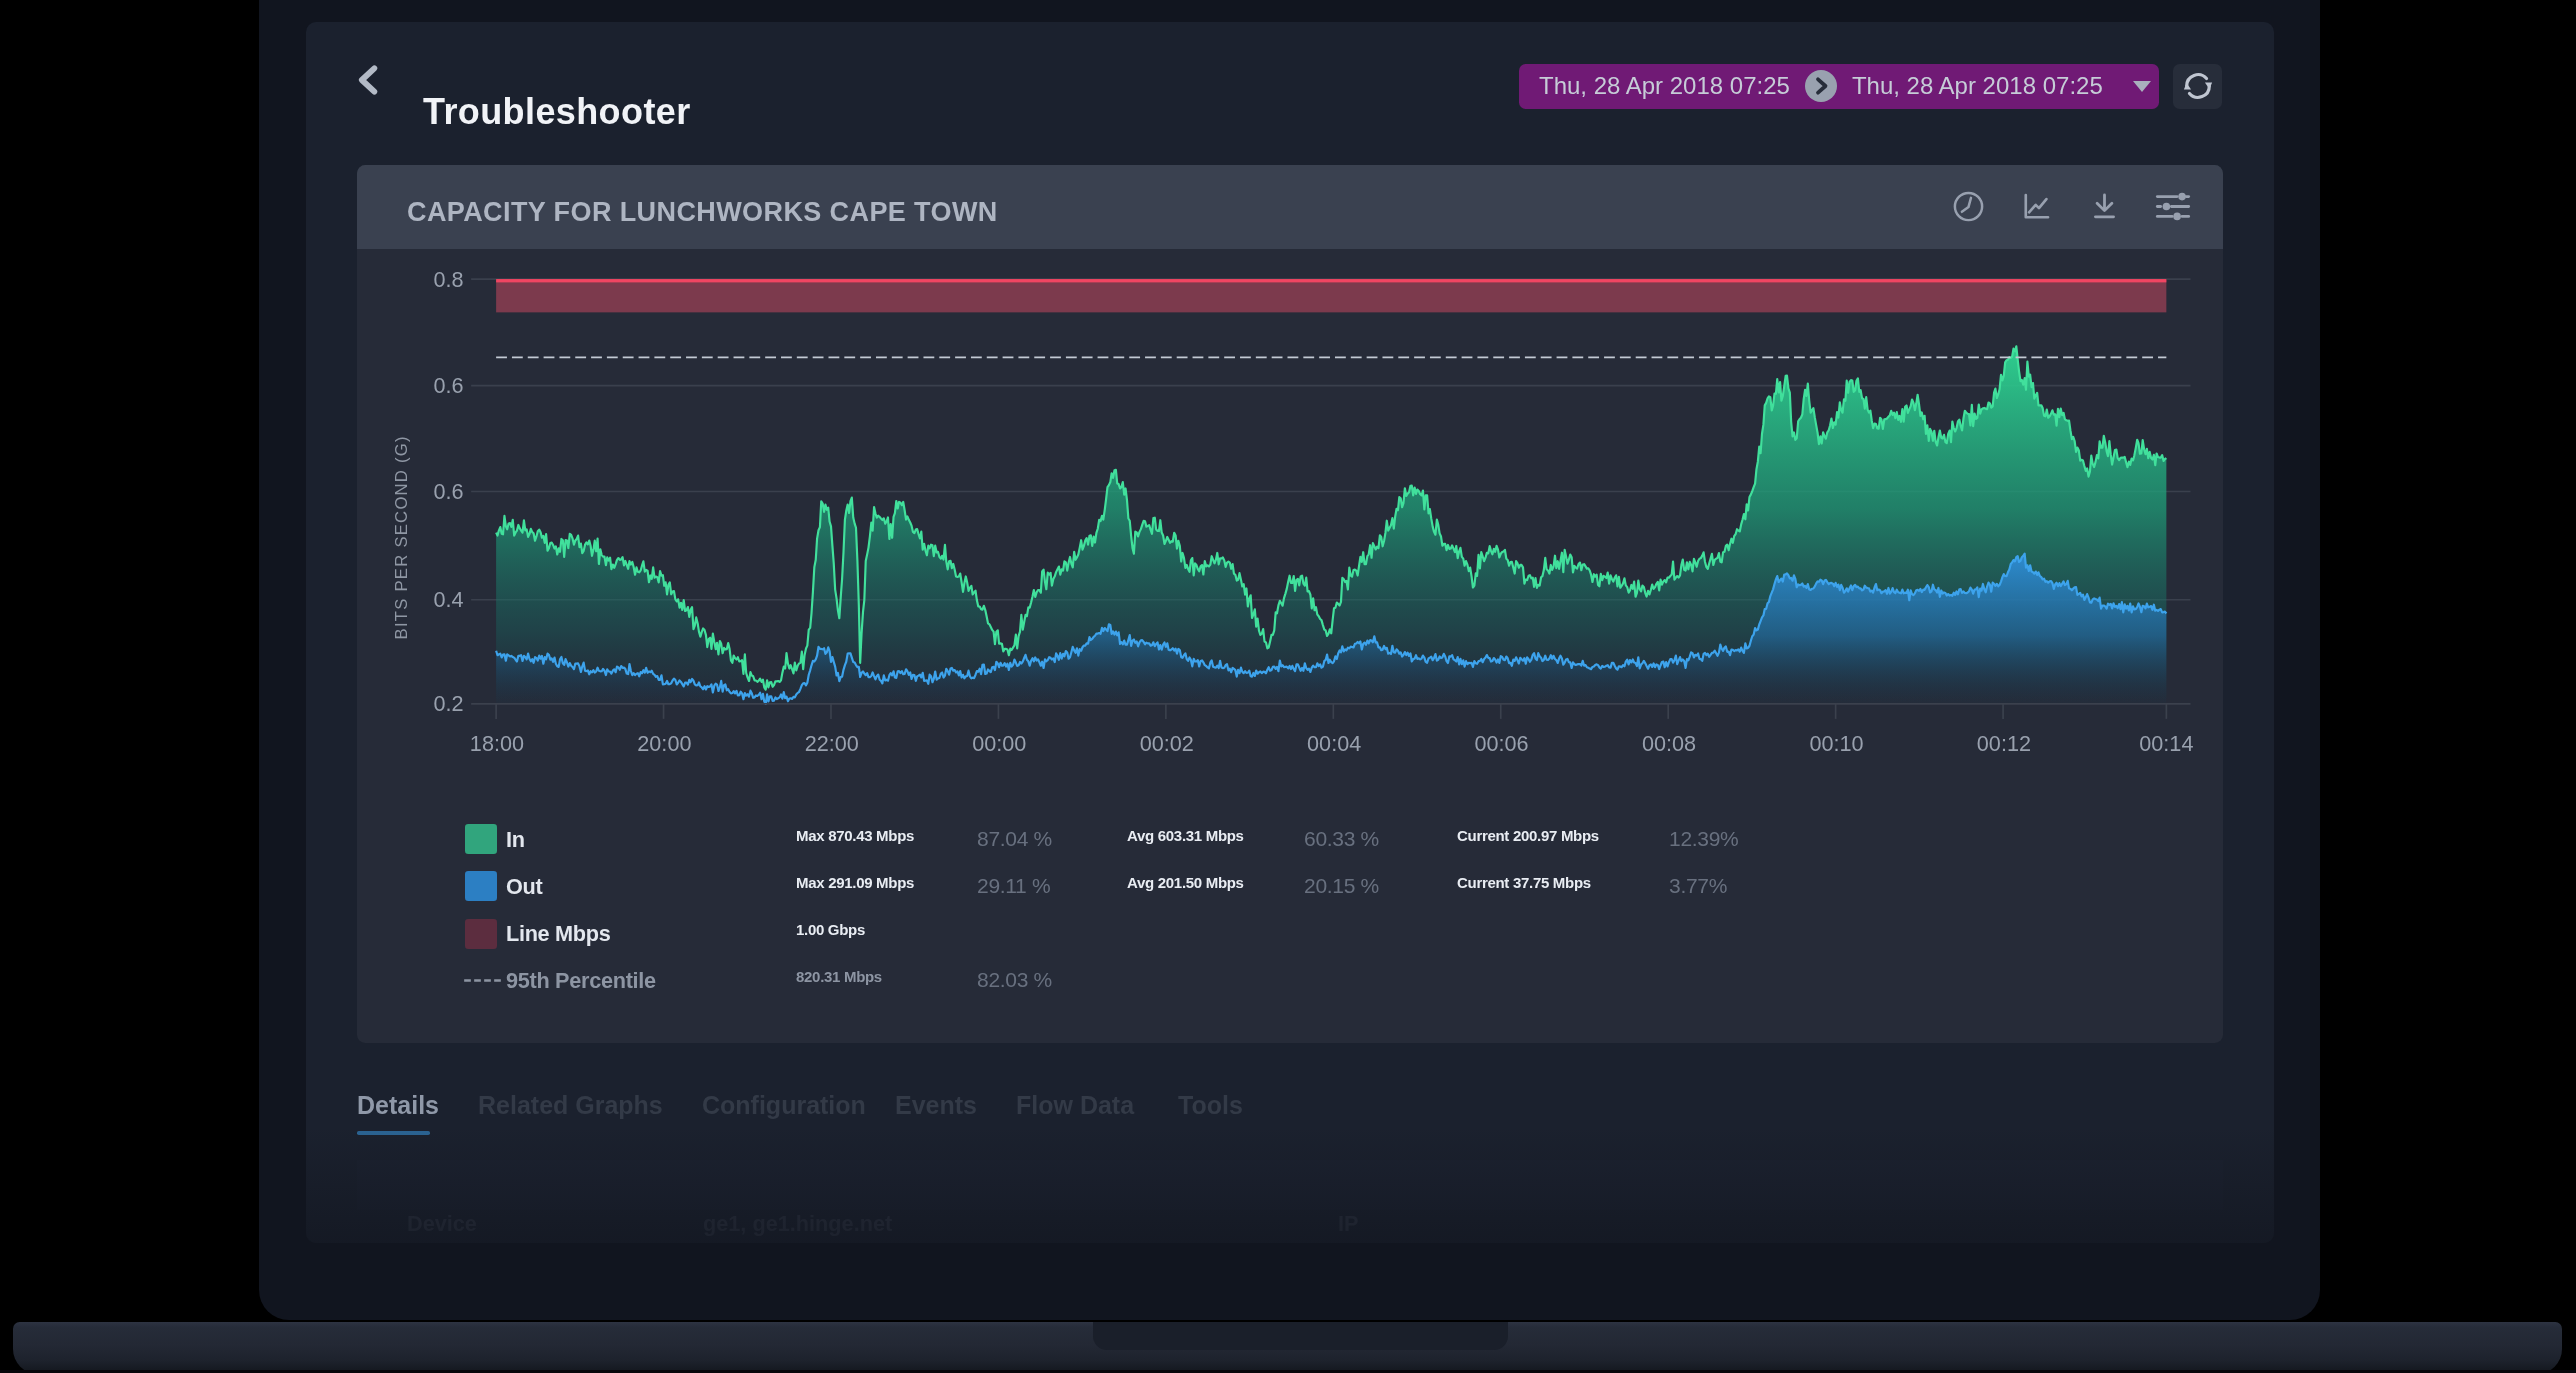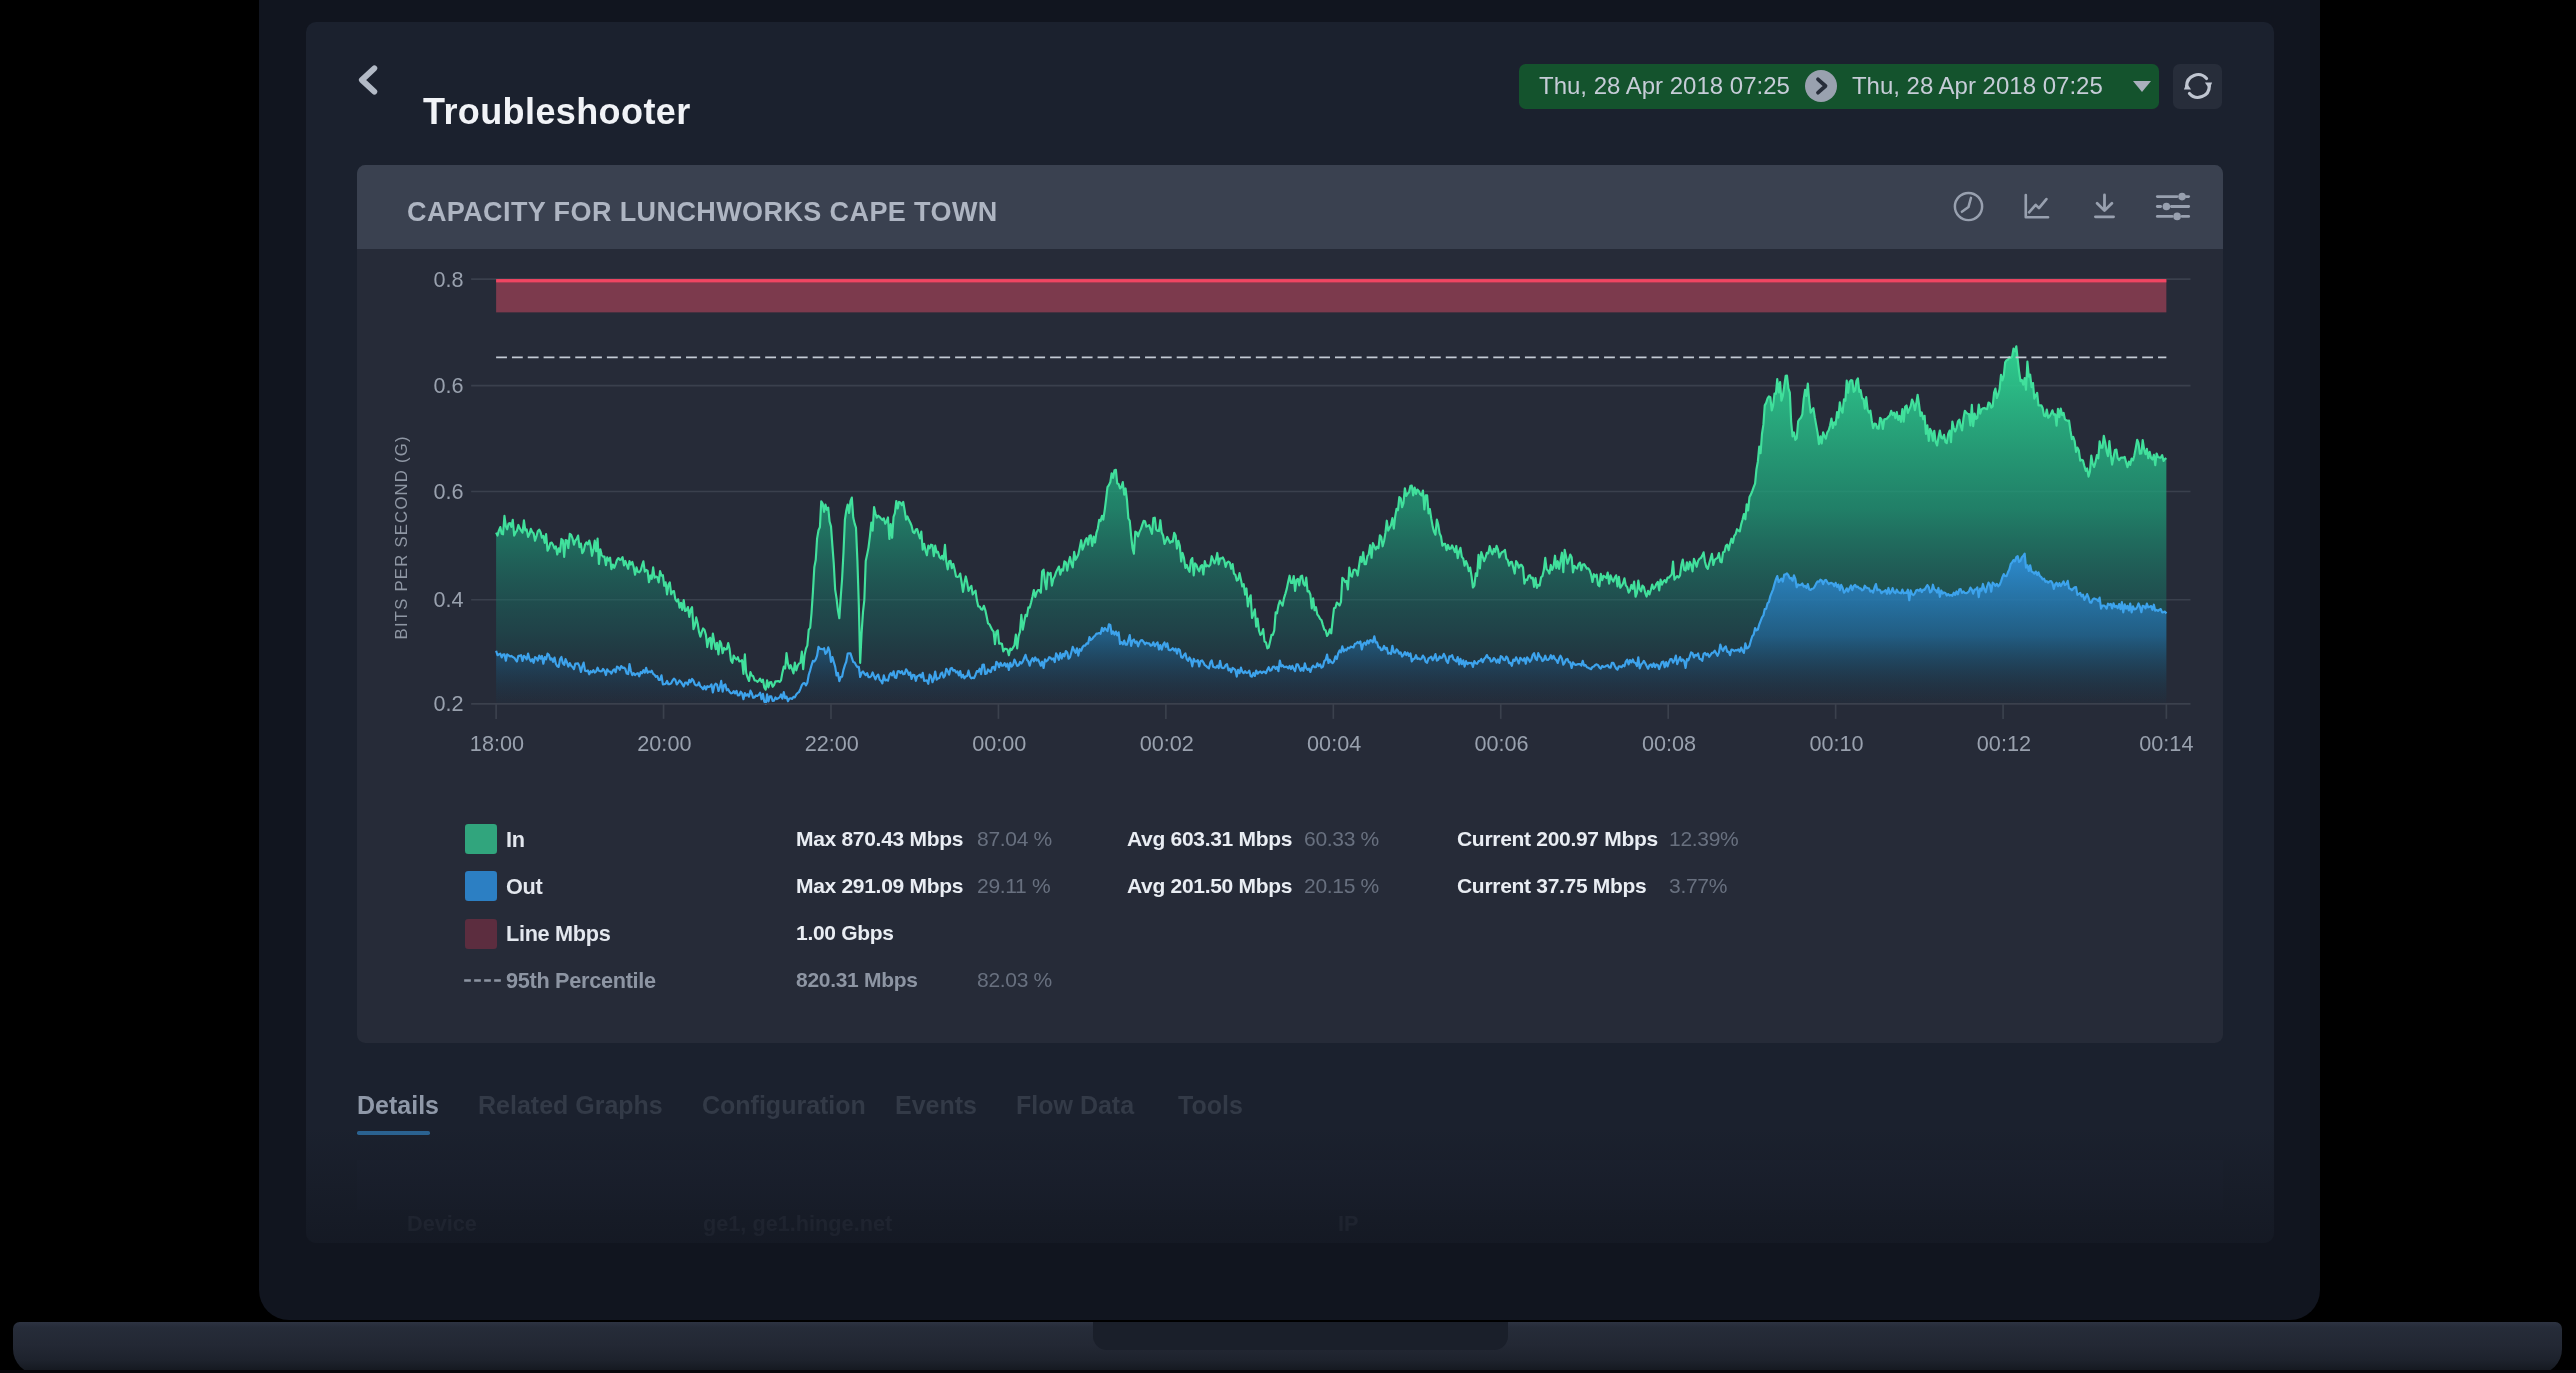--- a/index.html
+++ b/index.html
@@ -6,41 +6,41 @@
   font-family:"Liberation Sans", sans-serif; }
 #screen { position:absolute; left:259px; top:0; width:2061px; height:1320px;
   background:#11151f; border-radius:0 0 30px 30px; }
 #app { position:absolute; left:47px; top:21.7px; width:1968px; height:1221px;
   background:#1b212e; border-radius:10px; }
 
 #back { position:absolute; left:50px; top:42px; width:25px; height:32px; }
 #title { position:absolute; left:117px; top:69px; font-size:36px; font-weight:bold;
   color:#f1f3f7; letter-spacing:0.4px; }
 #datebox { position:absolute; left:1213px; top:42px; width:640px; height:45px;
-  background:#14532d; border-radius:6.7px; color:#c6ccd7; font-size:24px;
+  background:#701a75; border-radius:6.7px; color:#c6ccd7; font-size:24px;
   display:flex; align-items:center; }
 #refresh { position:absolute; left:1867px; top:42px; width:49px; height:45px;
   background:#272d3a; border-radius:6.7px; display:flex; align-items:center; justify-content:center; }
 .dtxt { white-space:nowrap; }
 #dp-circle { width:32px; height:32px; border-radius:50%; background:#99a1af;
   display:flex; align-items:center; justify-content:center; margin:0 15px; }
 #caret { width:0; height:0; border-left:9.2px solid transparent; border-right:9.2px solid transparent;
   border-top:11.7px solid #a9b0bd; margin-left:30px; }
 
 #panel { position:absolute; left:51px; top:143px; width:1866px; height:878px;
   background:#262b38; border-radius:8.3px; overflow:hidden; }
 #phead { position:absolute; left:0; top:0; width:1866px; height:84px; background:#3a4150; }
 #ptitle { position:absolute; left:50px; top:32px; font-size:27px; font-weight:bold;
   letter-spacing:0.4px; color:#aeb5c2; }
 .hicon { position:absolute; top:25px; }
 #plot { position:absolute; left:0; top:84px; }
 
 .lsq { position:absolute; width:32px; height:30px; border-radius:3.3px; }
 .ltext { position:absolute; font-size:21.7px; font-weight:bold; color:#e3e7ee; white-space:nowrap; letter-spacing:-0.3px; }
-.lval { position:absolute; font-size:21px; font-weight:bold; color:#e9edf3; white-space:nowrap; letter-spacing:-0.3px; }
+.lval { position:absolute; font-size:15px; font-weight:bold; color:#e9edf3; white-space:nowrap; letter-spacing:-0.3px; }
 .lpct { position:absolute; font-size:21px; color:#68707f; white-space:nowrap; letter-spacing:-0.3px; }
 .ldim { color:#8d95a3; }
 
 .tab { position:absolute; font-size:25px; font-weight:bold; color:#333a47; white-space:nowrap; }
 #tab-underline { position:absolute; left:51px; top:1109px; width:73px; height:4.2px; background:#2b6494; border-radius:1.7px; }
 .faint { position:absolute; font-size:21.7px; color:rgba(170,180,198,0.10); font-weight:bold; white-space:nowrap; }
 #fadebottom { position:absolute; left:0; bottom:0; width:100%; height:117px;
   background:linear-gradient(rgba(13,16,24,0), rgba(13,16,24,0.45)); border-radius:0 0 10px 10px; }
 
 #base { position:absolute; left:13.3px; top:1322px; width:2549px; height:52px; border-radius:6.7px 6.7px 25px 25px;

